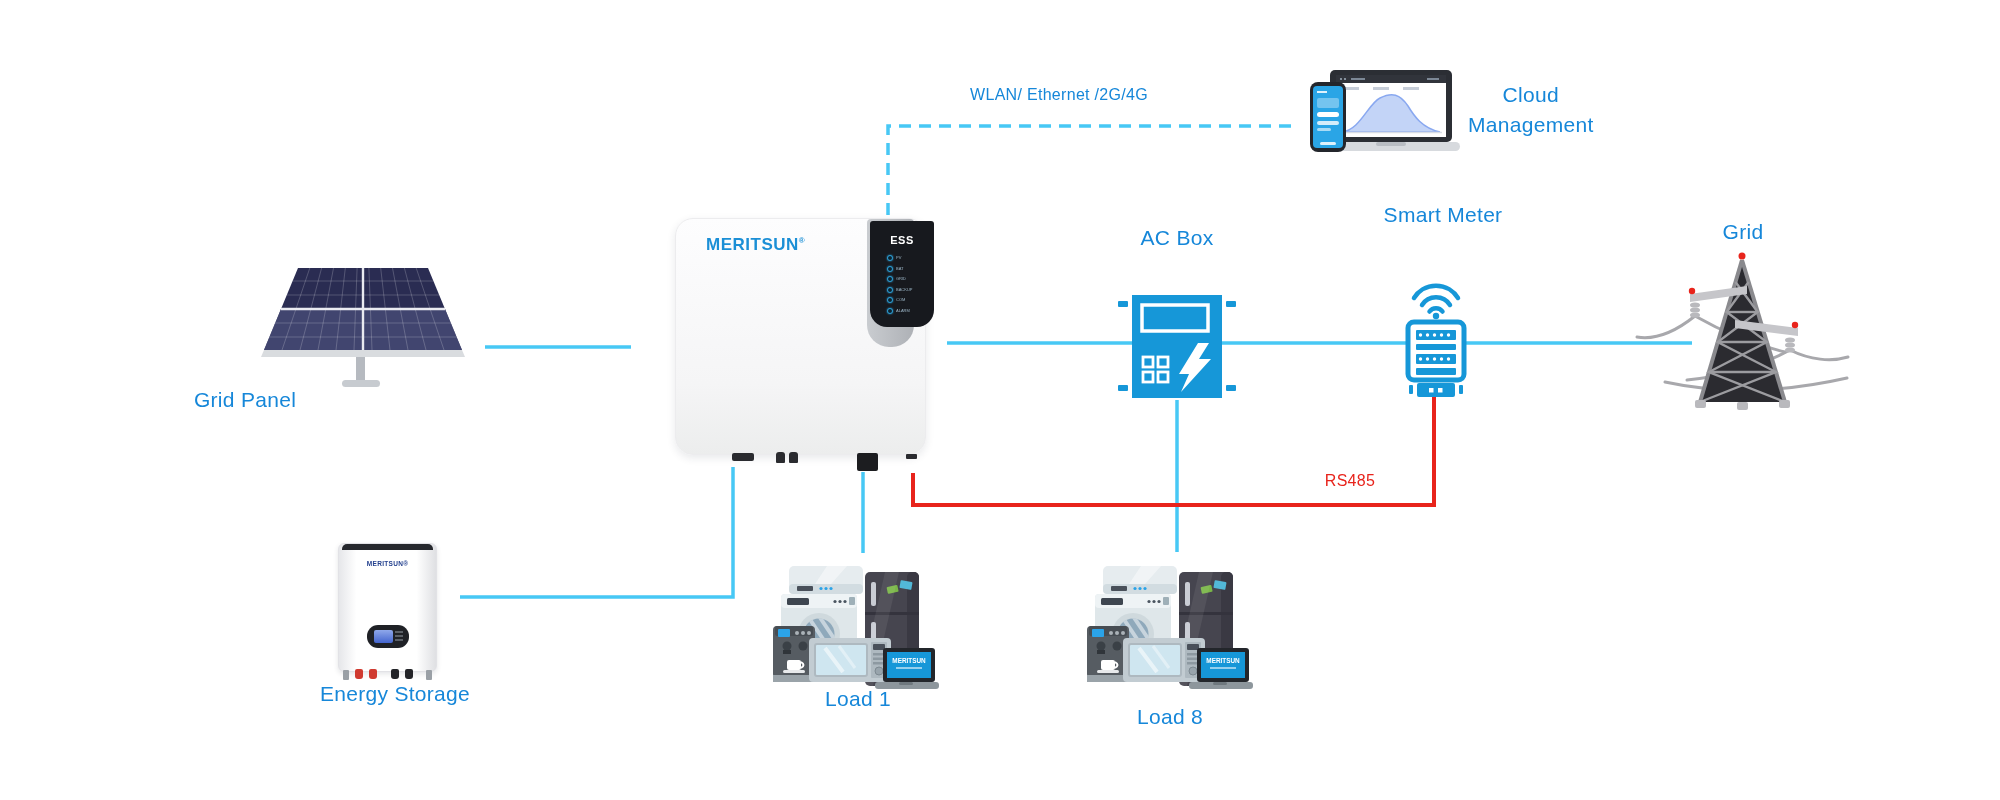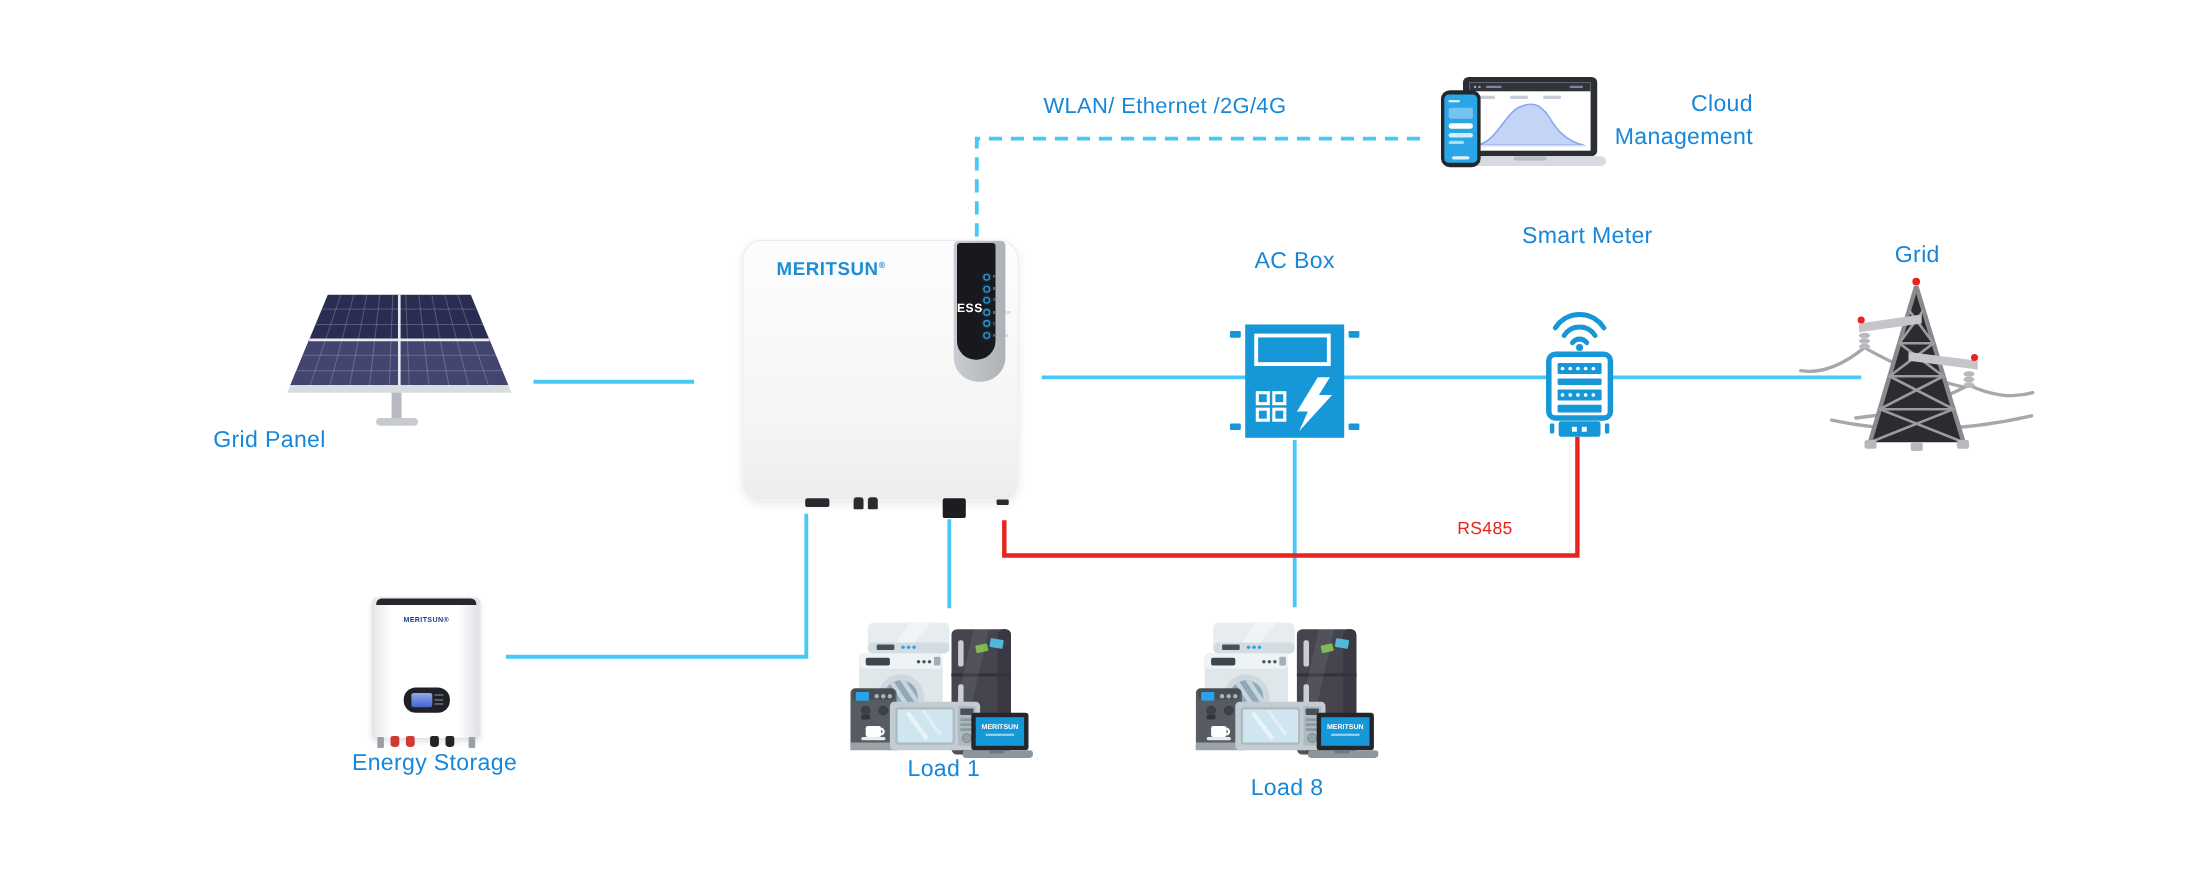--- a/index.html
+++ b/index.html
@@ -7,36 +7,36 @@
     position:relative;width:2000px;height:800px;background:#ffffff;overflow:hidden;
     font-family:"Liberation Sans",sans-serif;
   }
   svg{display:block;}
   .layer{position:absolute;left:0;top:0;width:2000px;height:800px;pointer-events:none;}
   .abs{position:absolute;}
   .node-label{
     position:absolute;color:#1687d9;font-size:21px;letter-spacing:.3px;
     text-align:center;white-space:nowrap;
   }
-  .cloud-label{text-align:right;line-height:30px;}
+  .cloud-label{text-align:center;line-height:30px;}
   .rs485{color:#e8241c;}
   
   .ess-box{
     left:675px;top:218px;width:249px;height:235px;
     background:linear-gradient(180deg,#fdfdfe 0%,#f5f5f6 70%,#eceded 100%);
     border:1px solid #ececee;border-radius:18px;
     box-shadow:0 3px 8px rgba(30,40,60,.10);
   }
   .ess-logo{position:absolute;left:30px;top:16px;font-size:17px;font-weight:bold;
     color:#1b8fd6;letter-spacing:.5px;}
   .ess-logo sup{font-size:8px;}
   .ess-strip{position:absolute;left:191px;top:0;width:47px;height:128px;
     background:linear-gradient(90deg,#c9ccd0,#aeb1b6);border-radius:4px 4px 22px 22px;}
-  .ess-screen{position:absolute;left:3px;top:2px;width:35px;height:106px;
-    background:#17191e;border-radius:3px 3px 17px 17px;display:flex;align-items:center;}
+  .ess-screen{position:absolute;left:3px;top:2px;width:64px;height:106px;
+    background:#17191e;border-radius:3px 3px 17px 17px;display:flex;flex-direction:column;align-items:center;}
   .ess-title{color:#ffffff;font-weight:bold;font-size:11px;margin-top:13px;letter-spacing:.5px;}
   .led-col{margin-top:9px;display:flex;flex-direction:column;gap:4.5px;width:30px;}
   .led-row{display:flex;align-items:center;gap:3px;}
   .led-dot{width:4px;height:4px;border-radius:50%;background:#0b2330;border:1px solid #2e9fd6;box-shadow:0 0 2px #2e9fd6;}
   .led-label{font-size:4px;color:#9db7c8;line-height:4px;}
   .nub{position:absolute;background:#2a2b2f;}
   
   .bat-box{left:338px;top:543px;width:97px;height:127px;
     background:linear-gradient(90deg,#e6e7ea 0%,#ffffff 18%,#ffffff 80%,#dfe0e3 100%);
     border:1px solid #e2e2e6;border-radius:6px;box-shadow:0 2px 5px rgba(30,40,60,.12);}
@@ -427,16 +427,16 @@
       <rect x="7" y="63" width="22" height="4" rx="2" fill="#ffffff" opacity=".8"></rect>
       <rect x="7" y="70" width="14" height="3" rx="1.5" fill="#ffffff" opacity=".6"></rect>
       <rect x="10" y="84" width="16" height="3" rx="1.5" fill="#ffffff" opacity=".85"></rect>
     </g>
   </svg>
   <div class="node-label cloud-label" style="left:1468px;top:80px">
     <div>Cloud</div>
     <div>Management</div>
   </div>
 
-  <div class="node-label" style="left:928px;top:86px;width:262px;font-size:20px">WLAN/ Ethernet /2G/4G</div>
+  <div class="node-label" style="left:928px;top:86px;width:262px;font-size:16px">WLAN/ Ethernet /2G/4G</div>
   <div class="node-label rs485" style="left:1300px;top:472px;width:100px;font-size:16px">RS485</div>
 
 </div>
 
 </body></html>

